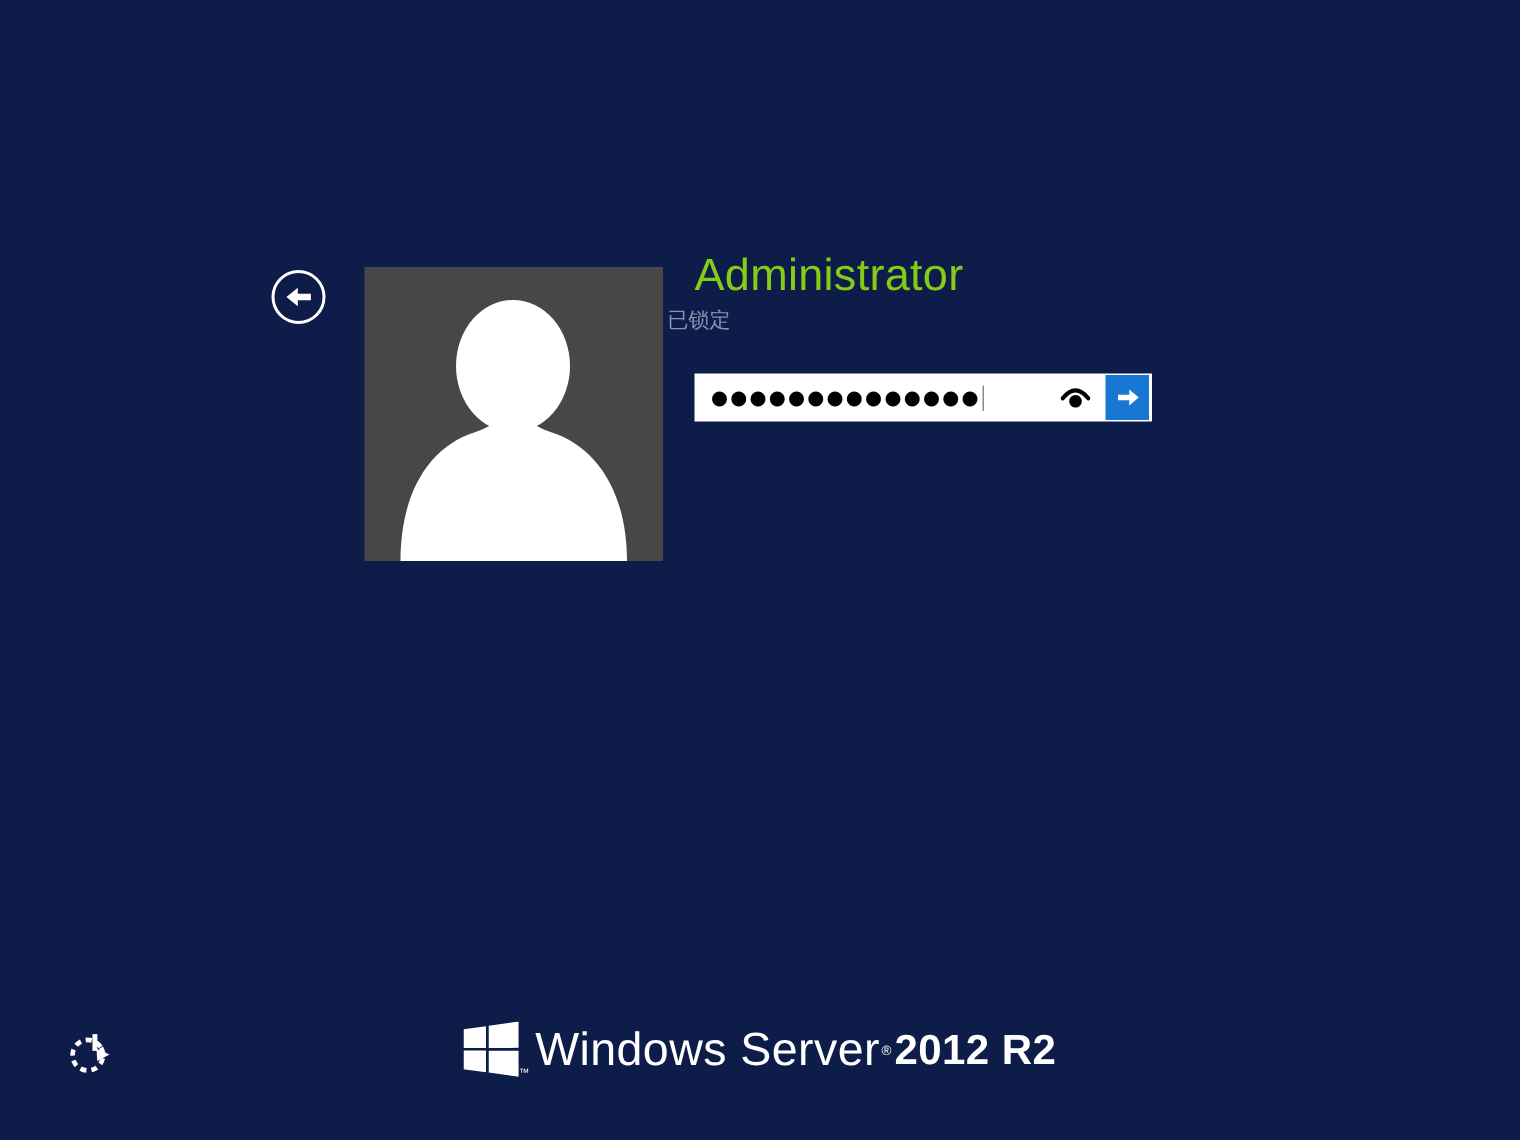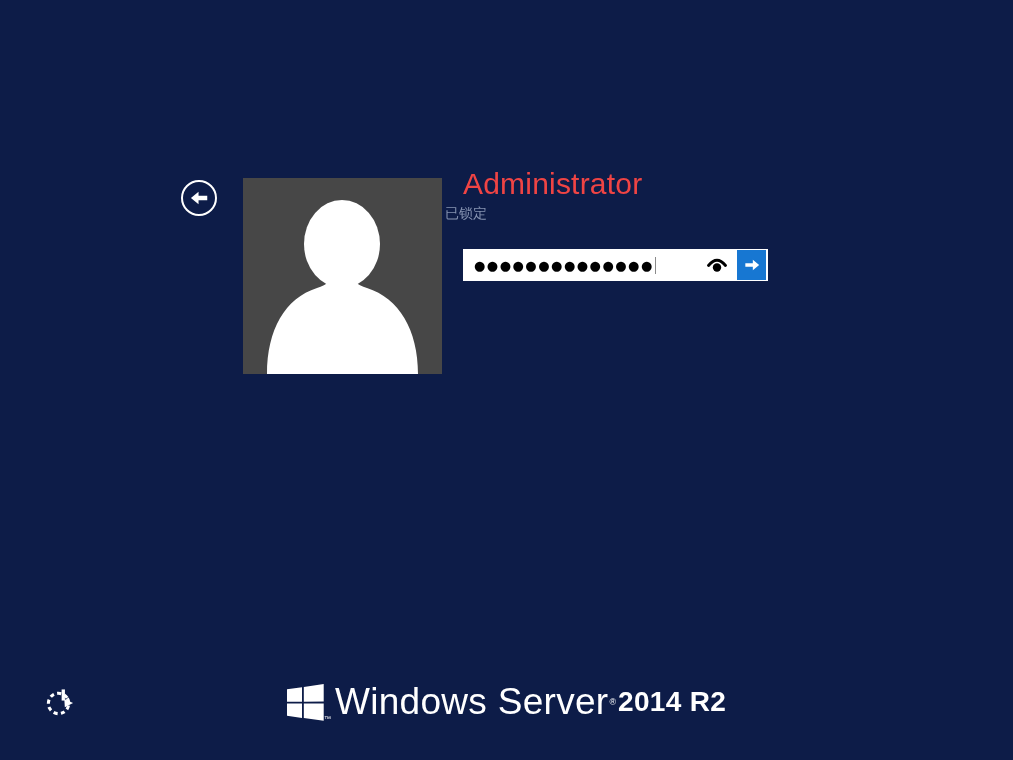--- a/index.html
+++ b/index.html
@@ -23,21 +23,21 @@
   
   .avatar {
     position: absolute; left: 243px; top: 178px;
     width: 199px; height: 196px;
     background: #474747; overflow: hidden;
   }
 
   
   .username {
     position: absolute; left: 463px; top: 167px;
-    color: #ef4444; font-size: 30px; font-weight: 300;
+    color: #84cc16; font-size: 30px; font-weight: 300;
     letter-spacing: 0.2px; line-height: 34px; white-space: nowrap;
   }
   .status {
     position: absolute; left: 445px; top: 204px;
     color: #8794b2; font-size: 14px; line-height: 18px;
   }
 
   
   .pwd-field {
     position: absolute; left: 463px; top: 249px;
@@ -81,21 +81,21 @@
     position: absolute; left: 0; right: 0; top: 681px;
     display: flex; align-items: center; justify-content: center;
     color: #ffffff;
   }
   .brand .flag-wrap { position: relative; margin-right: 11px; display: flex; }
   .brand .flag-tm {
     position: absolute; right: -7px; bottom: -1px;
     font-size: 7px; color: #ffffff;
   }
   .brand-name {
-    font-size: 37px; font-weight: 400; letter-spacing: 0.3px; white-space: pre;
+    font-size: 31px; font-weight: 400; letter-spacing: 0.3px; white-space: pre;
   }
   .brand-reg {
     font-size: 9px; vertical-align: top; line-height: 28px; margin: 0 2px 0 1px;
   }
   .brand-edition {
     font-size: 28px; font-weight: 600; letter-spacing: 0.3px; white-space: pre;
   }
 </style>
 </head>
 <body>
@@ -159,16 +159,16 @@
       <svg width="37" height="37" viewBox="0 0 88 88">
         <path fill="#ffffff" d="M0 12.4 L35.7 7.5 L35.7 42 L0 42.2 Z
                  M0 46.1 L35.7 46.1 L35.7 80.6 L0 75.7 Z
                  M40 6.9 L87.3 0 L87.3 41.8 L40 42.2 Z
                  M40 46.3 L87.3 46.3 L87.3 87.6 L40 80.9 Z"></path>
       </svg>
       <span class="flag-tm">™</span>
     </span>
     <span class="brand-name">Windows Server</span>
     <span class="brand-reg">®</span>
-    <span class="brand-edition">2014 R2</span>
+    <span class="brand-edition">2012 R2</span>
   </div>
 
 </div>
 
 </body></html>

